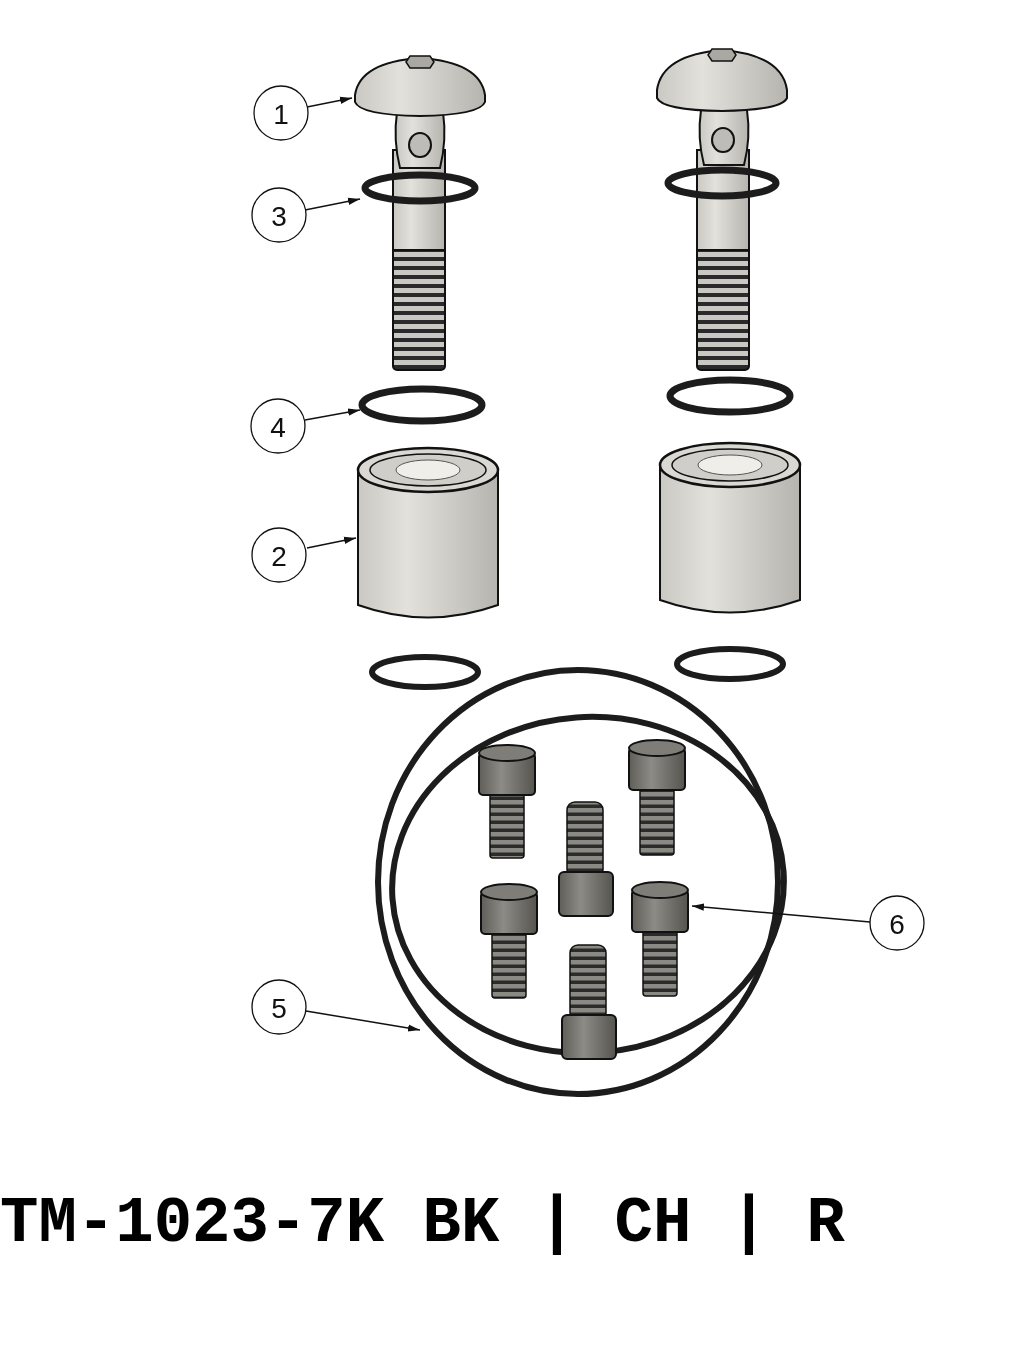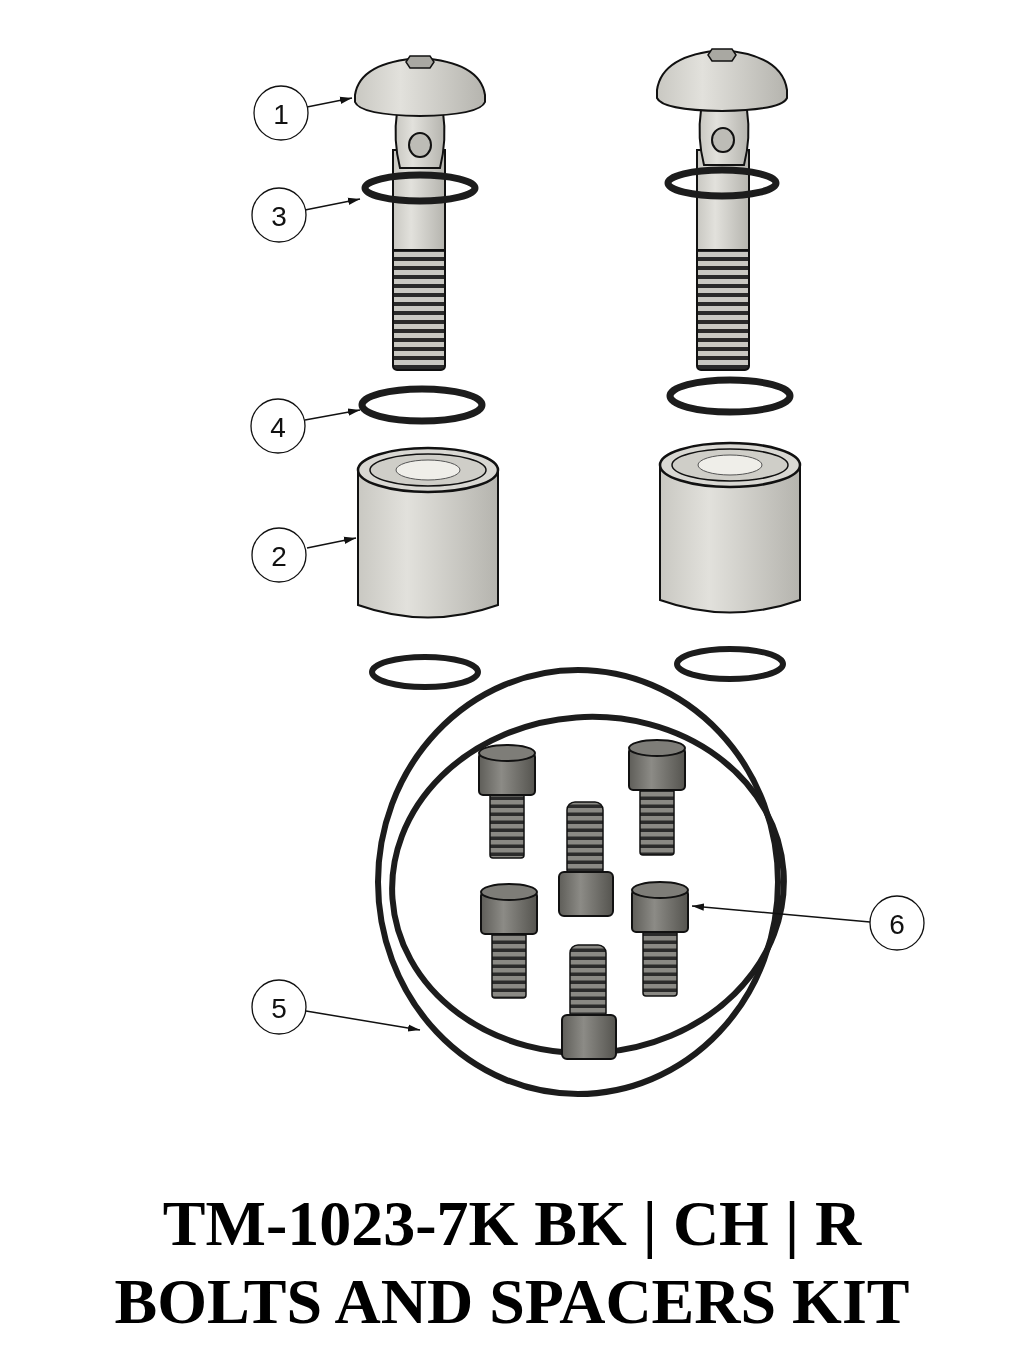--- a/index.html
+++ b/index.html
@@ -1,19 +1,19 @@
 <!DOCTYPE html>
 <html><head>
 <meta charset="utf-8">
 <style>
   html, body { margin: 0; padding: 0; background: #ffffff; }
   body { width: 1024px; height: 1371px; position: relative; overflow: hidden; font-family: "Liberation Sans", sans-serif; }
   #diagram { position: absolute; left: 0; top: 0; width: 1024px; height: 1180px; }
   .balloon-text { font-family: "Liberation Sans", sans-serif; font-size: 28px; fill: #111; text-anchor: middle; dominant-baseline: central; }
-  .title-block { position: absolute; left: 0; top: 1185px; width: 1024px; text-align: center; font-family: Liberation Serif, serif; font-weight: bold; color: #000; }
+  .title-block { position: absolute; left: 0; top: 1185px; width: 1024px; text-align: left; font-family: Liberation Mono, monospace; font-weight: bold; color: #000; }
   .title-line { font-size: 64px; line-height: 78px; letter-spacing: 0px; white-space: nowrap; }
 </style>
 </head>
 <body>
 
 <svg id="diagram" viewBox="0 0 1024 1180" xmlns="http://www.w3.org/2000/svg">
   <defs>
     <linearGradient id="metal" x1="0" x2="1" y1="0" y2="0">
       <stop offset="0" stop-color="#c9c8c2"></stop>
       <stop offset="0.35" stop-color="#e2e1dc"></stop>
@@ -134,14 +134,13 @@
   </g>
   <g>
     <line x1="870" y1="922" x2="692" y2="906" stroke="#111" stroke-width="1.5" marker-end="url(#arrow)"></line>
     <circle cx="897" cy="923" r="27" fill="#fff" stroke="#111" stroke-width="1.3"></circle>
     <text class="balloon-text" x="897" y="924">6</text>
   </g>
 </svg>
 
 <div class="title-block">
   <div class="title-line">TM-1023-7K BK | CH | R</div>
-  <div class="title-line">BOLTS AND SPACERS KIT</div>
 </div>
 
 </body></html>

